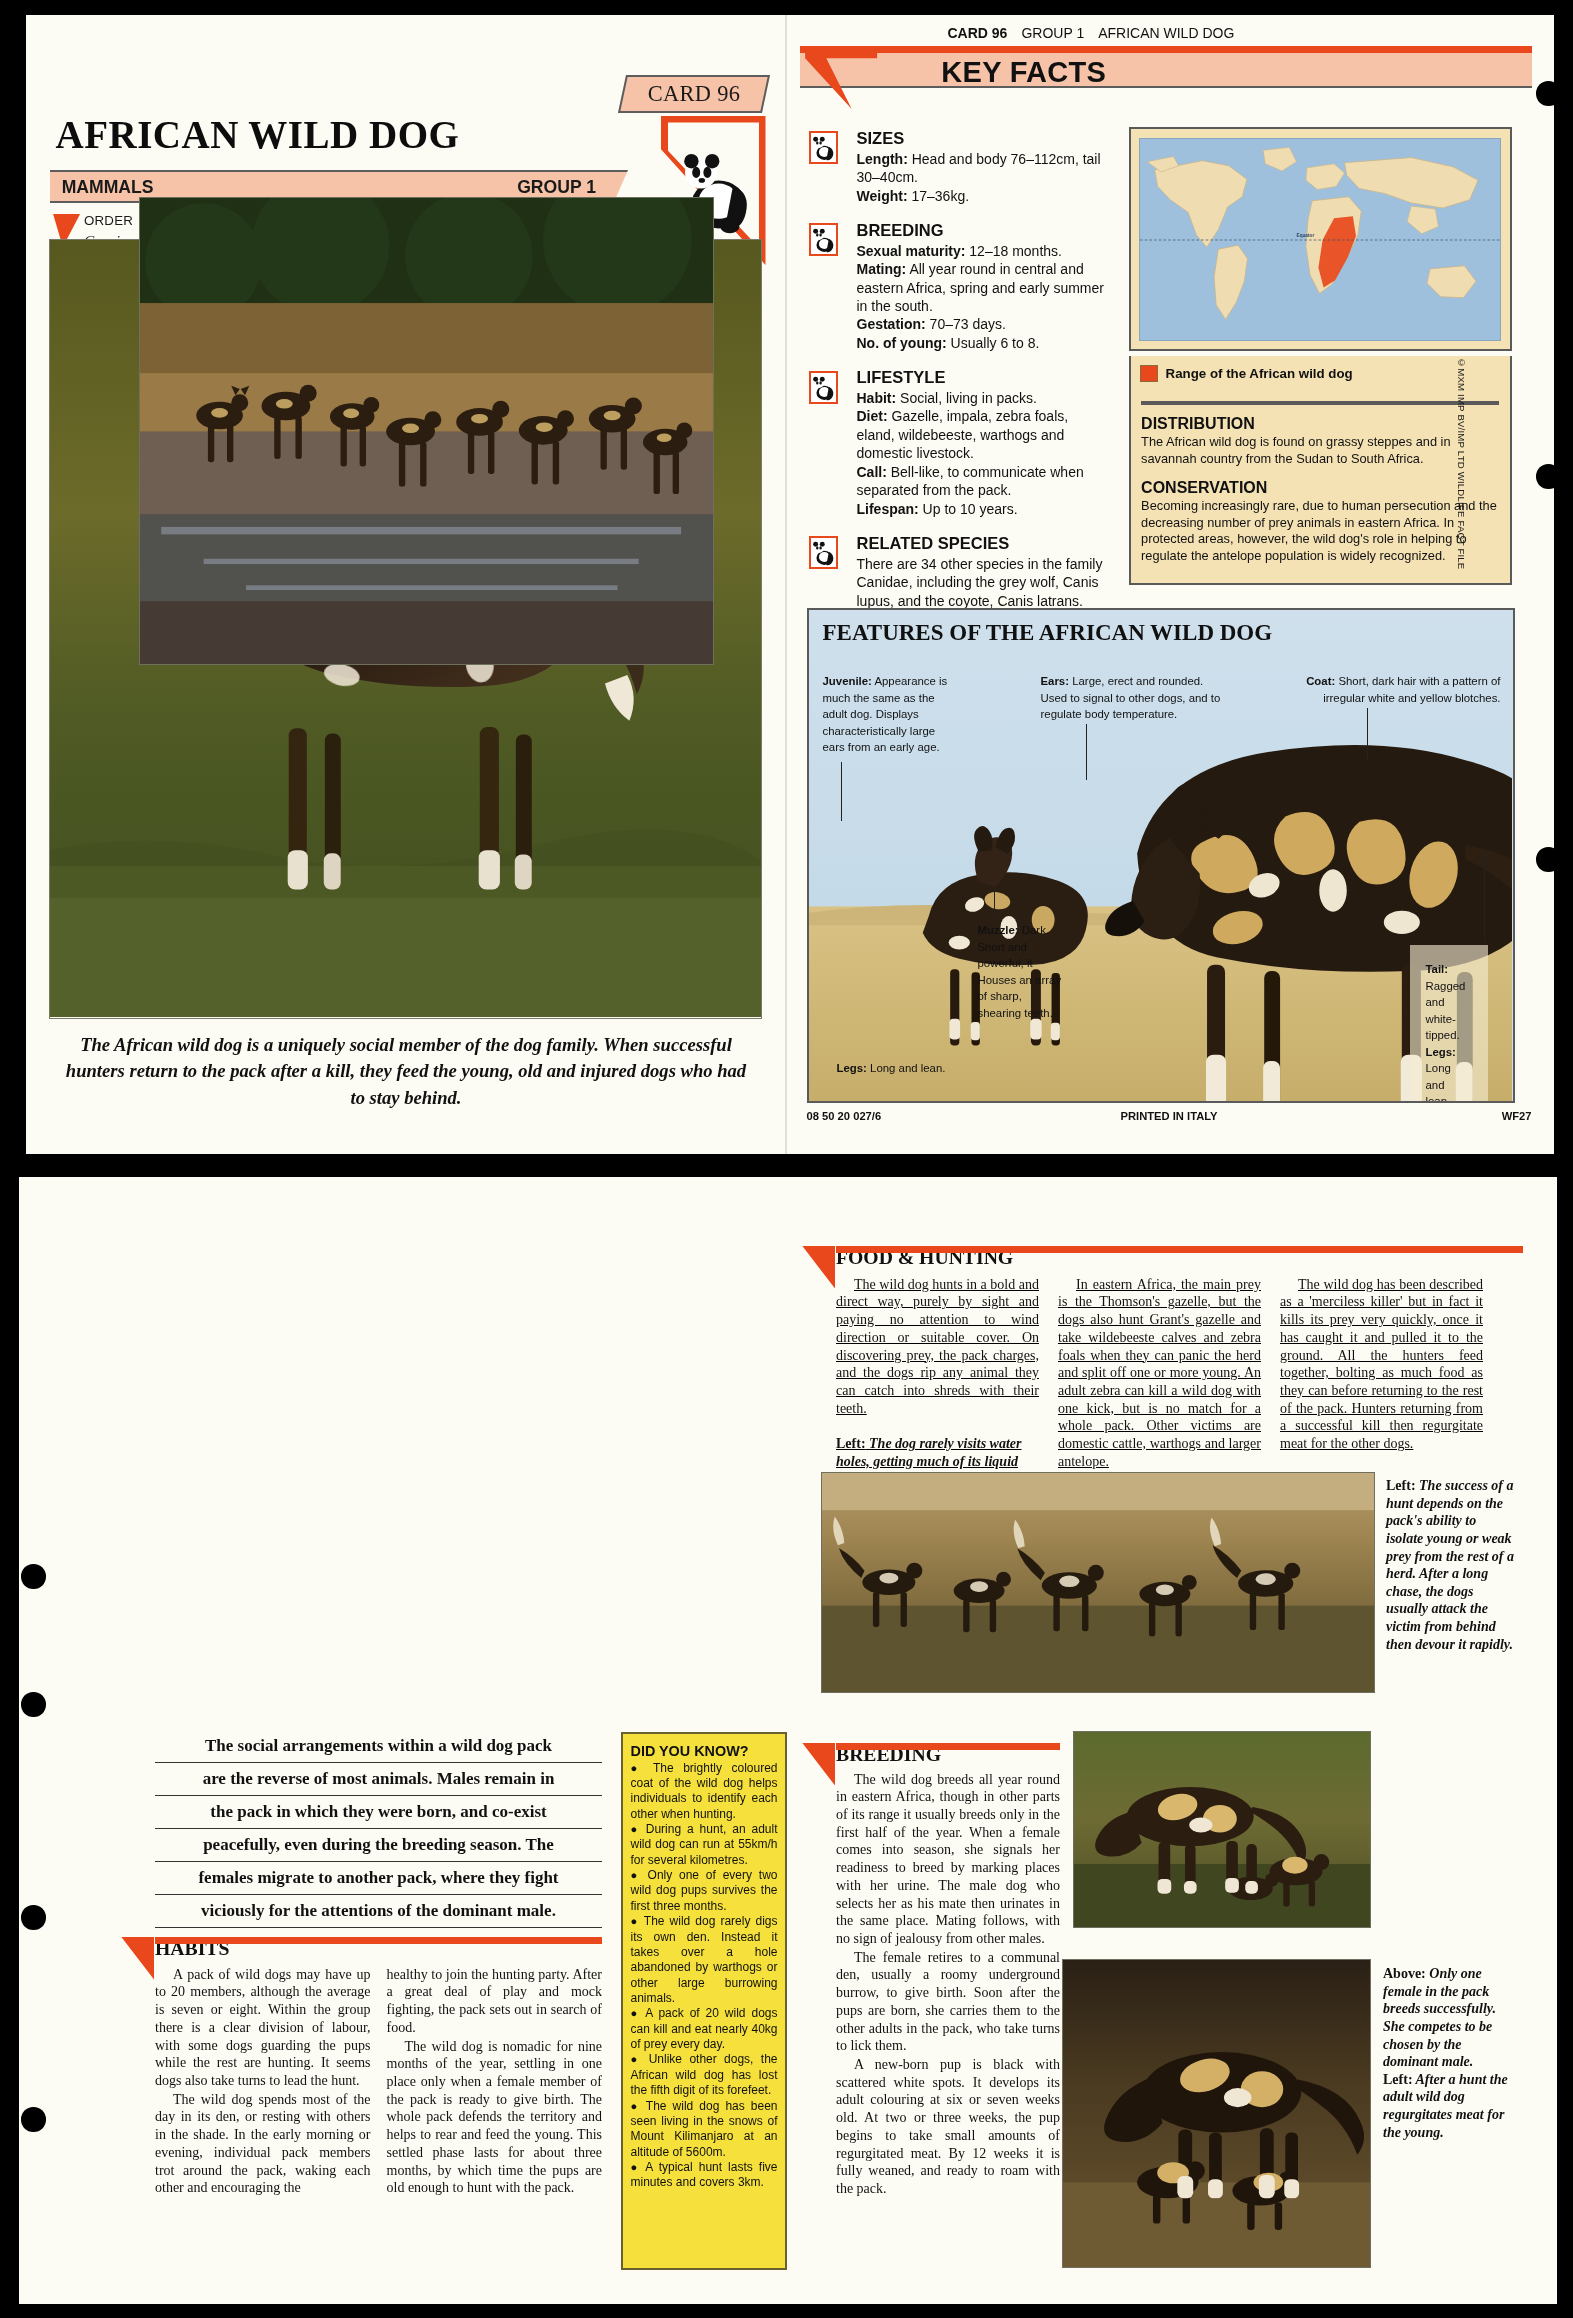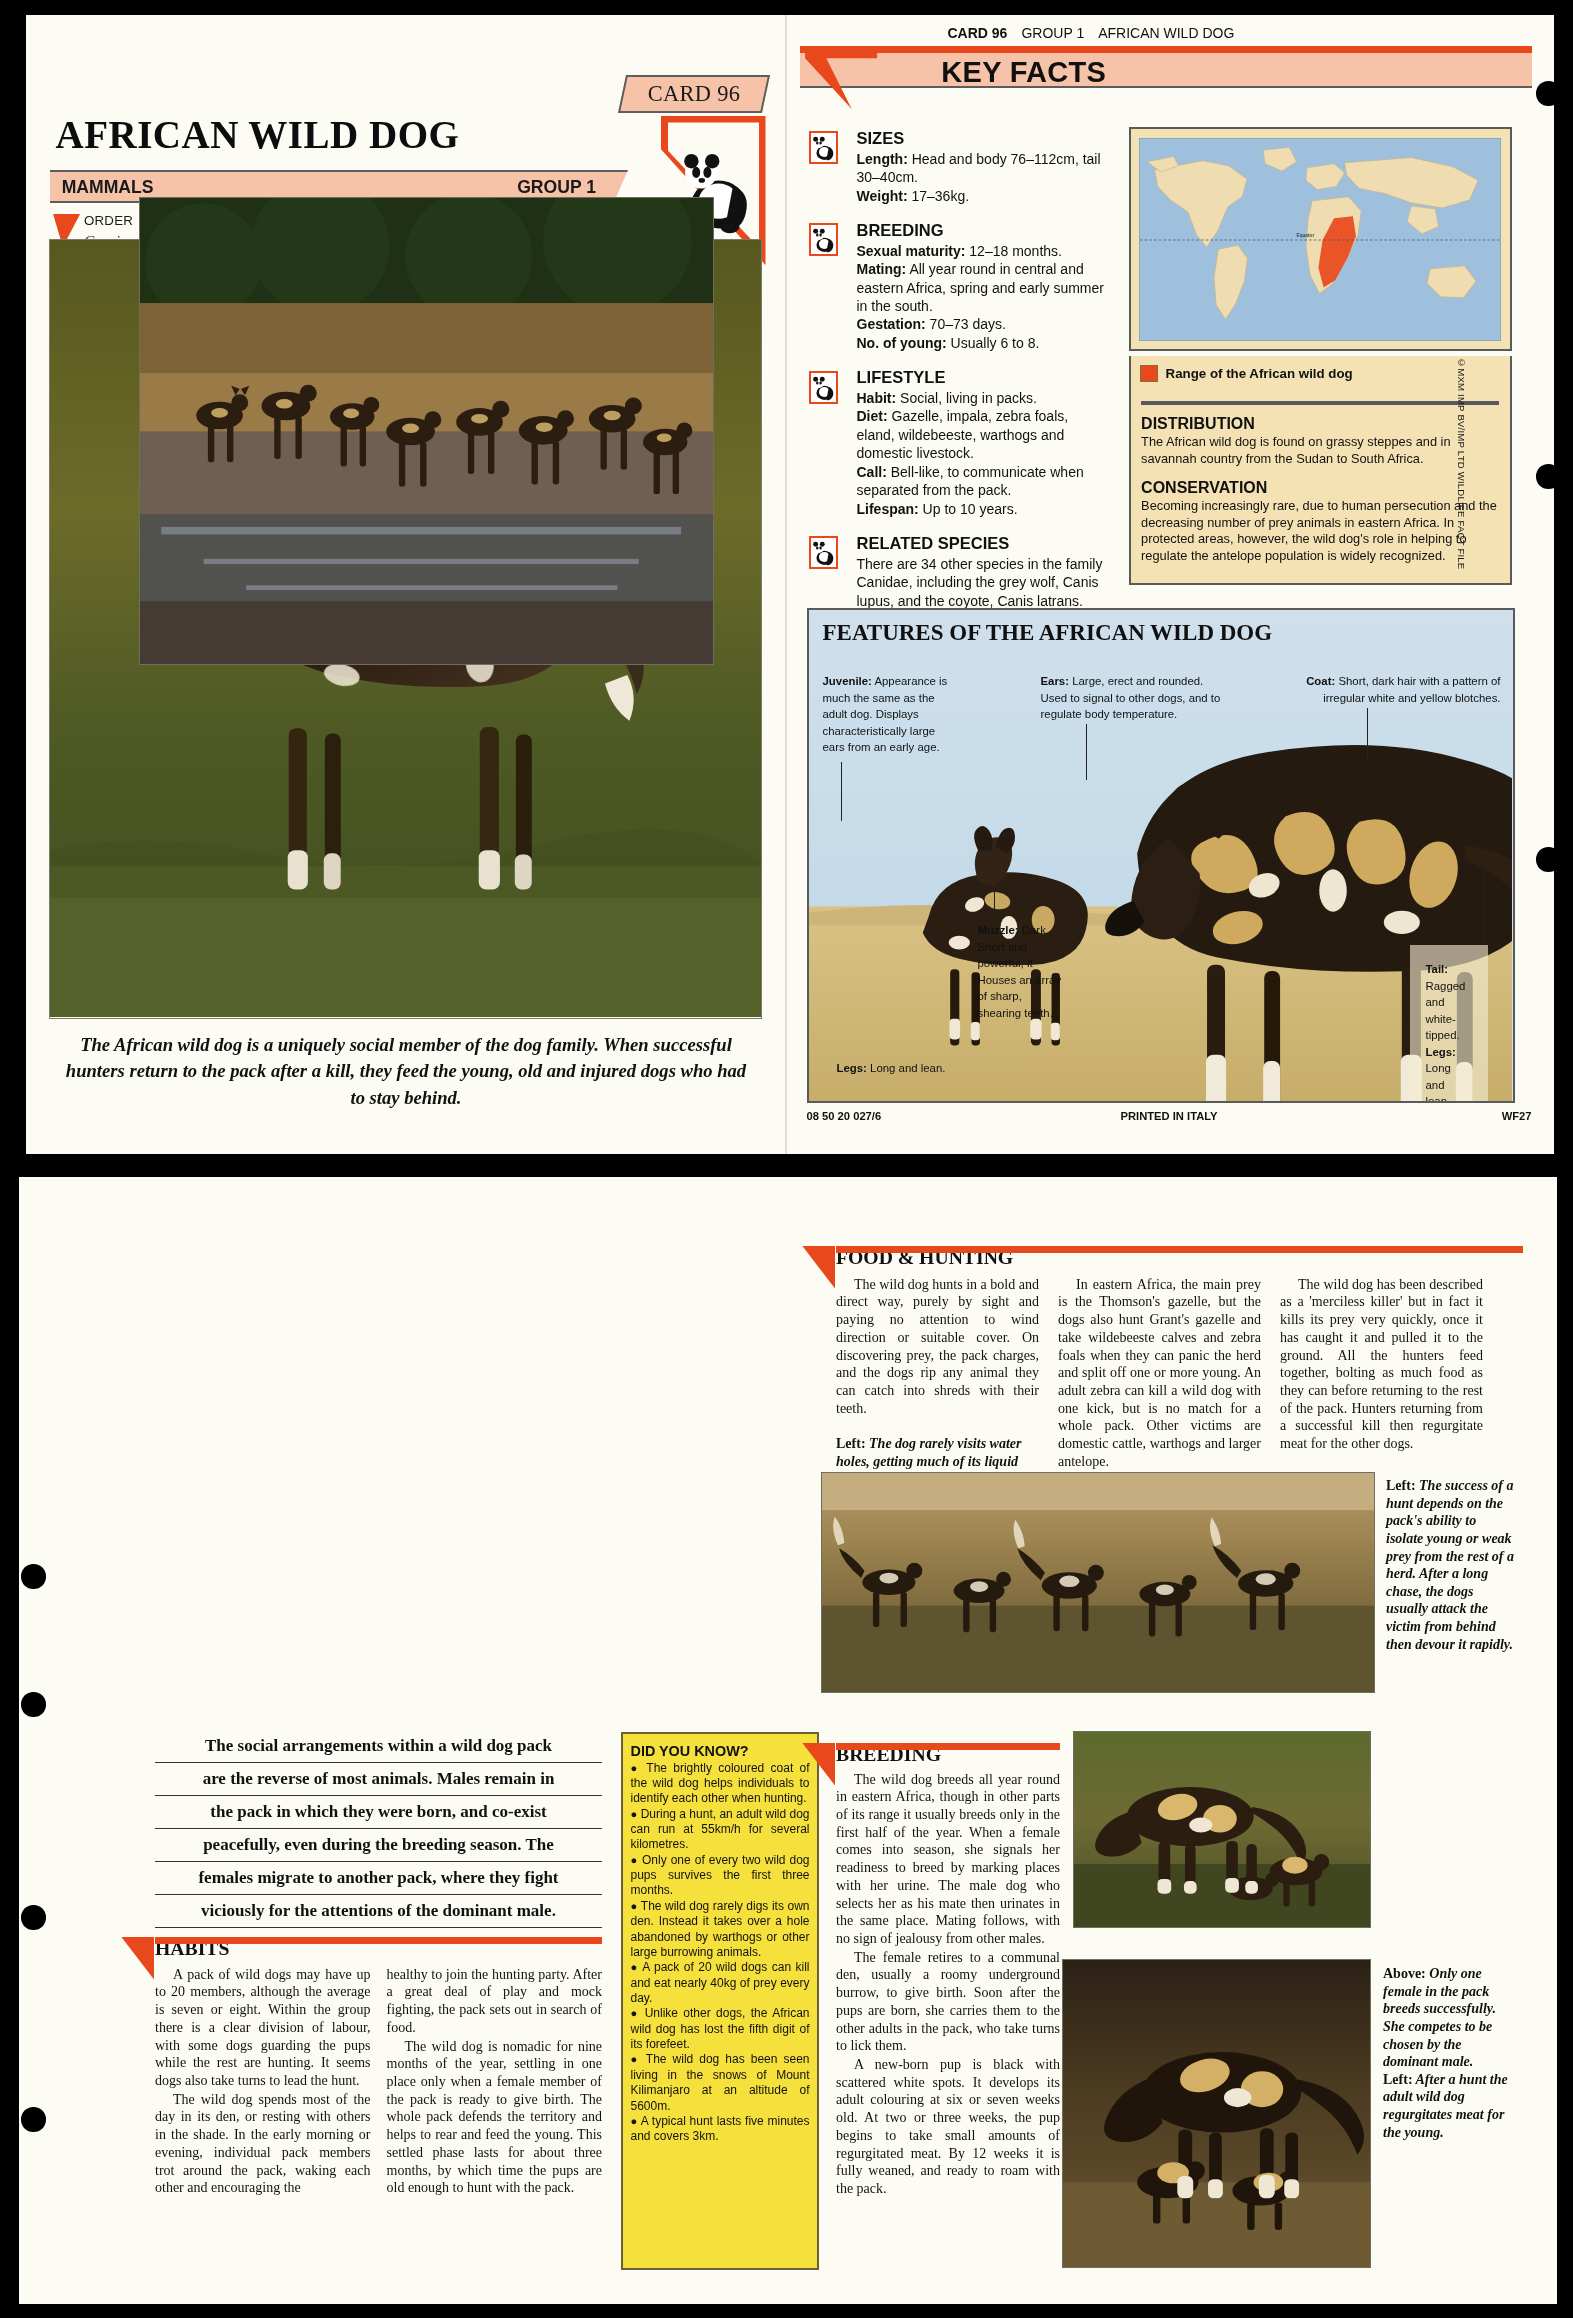--- a/index.html
+++ b/index.html
@@ -327,21 +327,21 @@
     font-style: italic;
     font-weight: bold;
     font-size: 14px;
     line-height: 1.26;
     color: #111;
   }
   .cap b { font-style: normal; font-weight: bold; }
 
   #fh-sec  { position: absolute; left: 836px; top: 1236px; width: 687px; }
   #fh-cols { display: flex; gap: 19px; margin-top: 2.1px; }
-  #fh-cols > div { width: 203px; }
+  #fh-cols > div { width: 203px; text-decoration: underline; }
 
   #waterhole-cap { margin-top: 18px; }
 
   .hunt-photo {
     position: absolute; left: 821px; top: 1472px;
     width: 554px; height: 221px;
     border: 1.6px solid #6f6f60;
     overflow: hidden;
   }
   #hunt-cap {
@@ -362,21 +362,21 @@
     text-align: center;
   }
   .quote-line:first-child { border-top: none; }
 
   #habits-sec { position: absolute; left: 155px; top: 1927px; width: 447px; }
   #habits-cols { display: flex; gap: 16px; margin-top: 1.1px; }
   #habits-cols > div { width: 216px; }
 
   .dyk-box {
     position: absolute; left: 621px; top: 1732px;
-    width: 198px; height: 538px;
+    width: 166px; height: 538px;
     background: #f6e13c;
     border: 2.7px solid #6b6030;
     padding: 8.5px 7.5px;
   }
   .dyk-title { font-size: 14.4px; font-weight: bold; color: #111; margin-bottom: 2.1px; }
   .dyk-item {
     font-size: 12px;
     line-height: 1.28;
     text-align: justify;
     color: #111;

